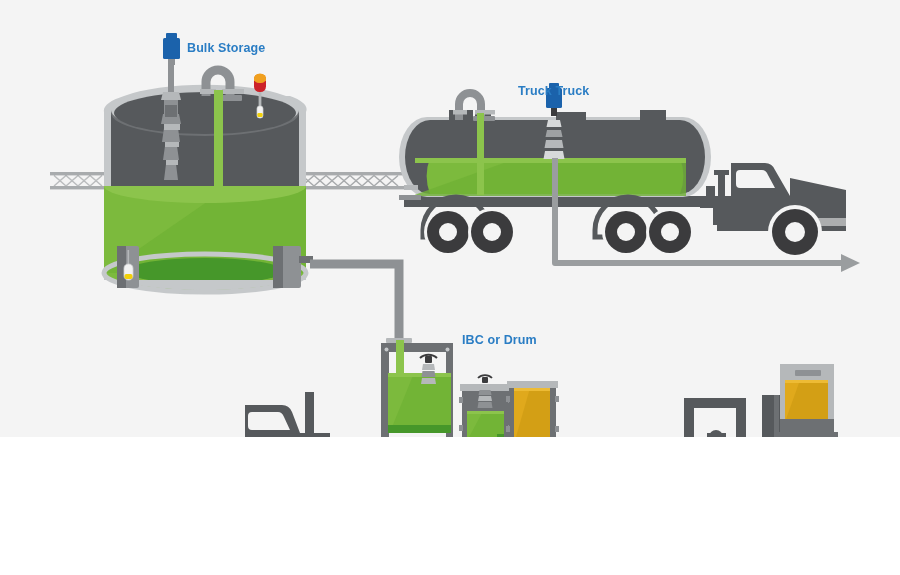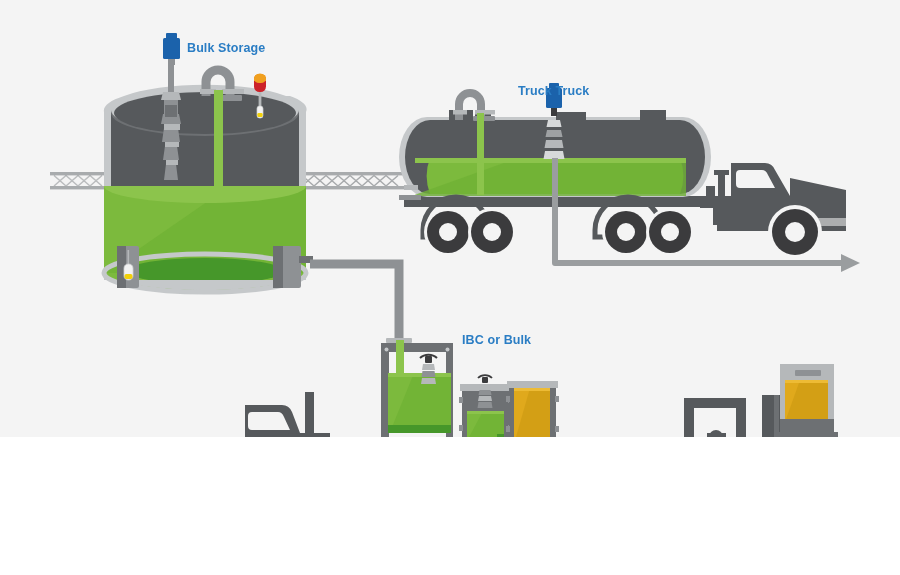--- a/index.html
+++ b/index.html
@@ -400,15 +400,15 @@
         <circle cx="748" cy="493" r="23" fill="#3b3b3d"></circle>
         <circle cx="748" cy="493" r="9" fill="#f4f4f4"></circle>
       </g>
     </g>
   </svg>
 
   <div class="label" id="label-bulk-storage" style="color: rgb(42, 125, 196);">Bulk Storage</div>
 
   <div class="label" id="label-tanker-truck" style="color: rgb(42, 125, 196);">Truck Truck</div>
 
-  <div class="label" id="label-ibc-drum" style="color: rgb(42, 125, 196);">IBC or Bulk</div>
+  <div class="label" id="label-ibc-drum" style="color: rgb(42, 125, 196);">IBC or Drum</div>
 
 </div>
 
 </body></html>

